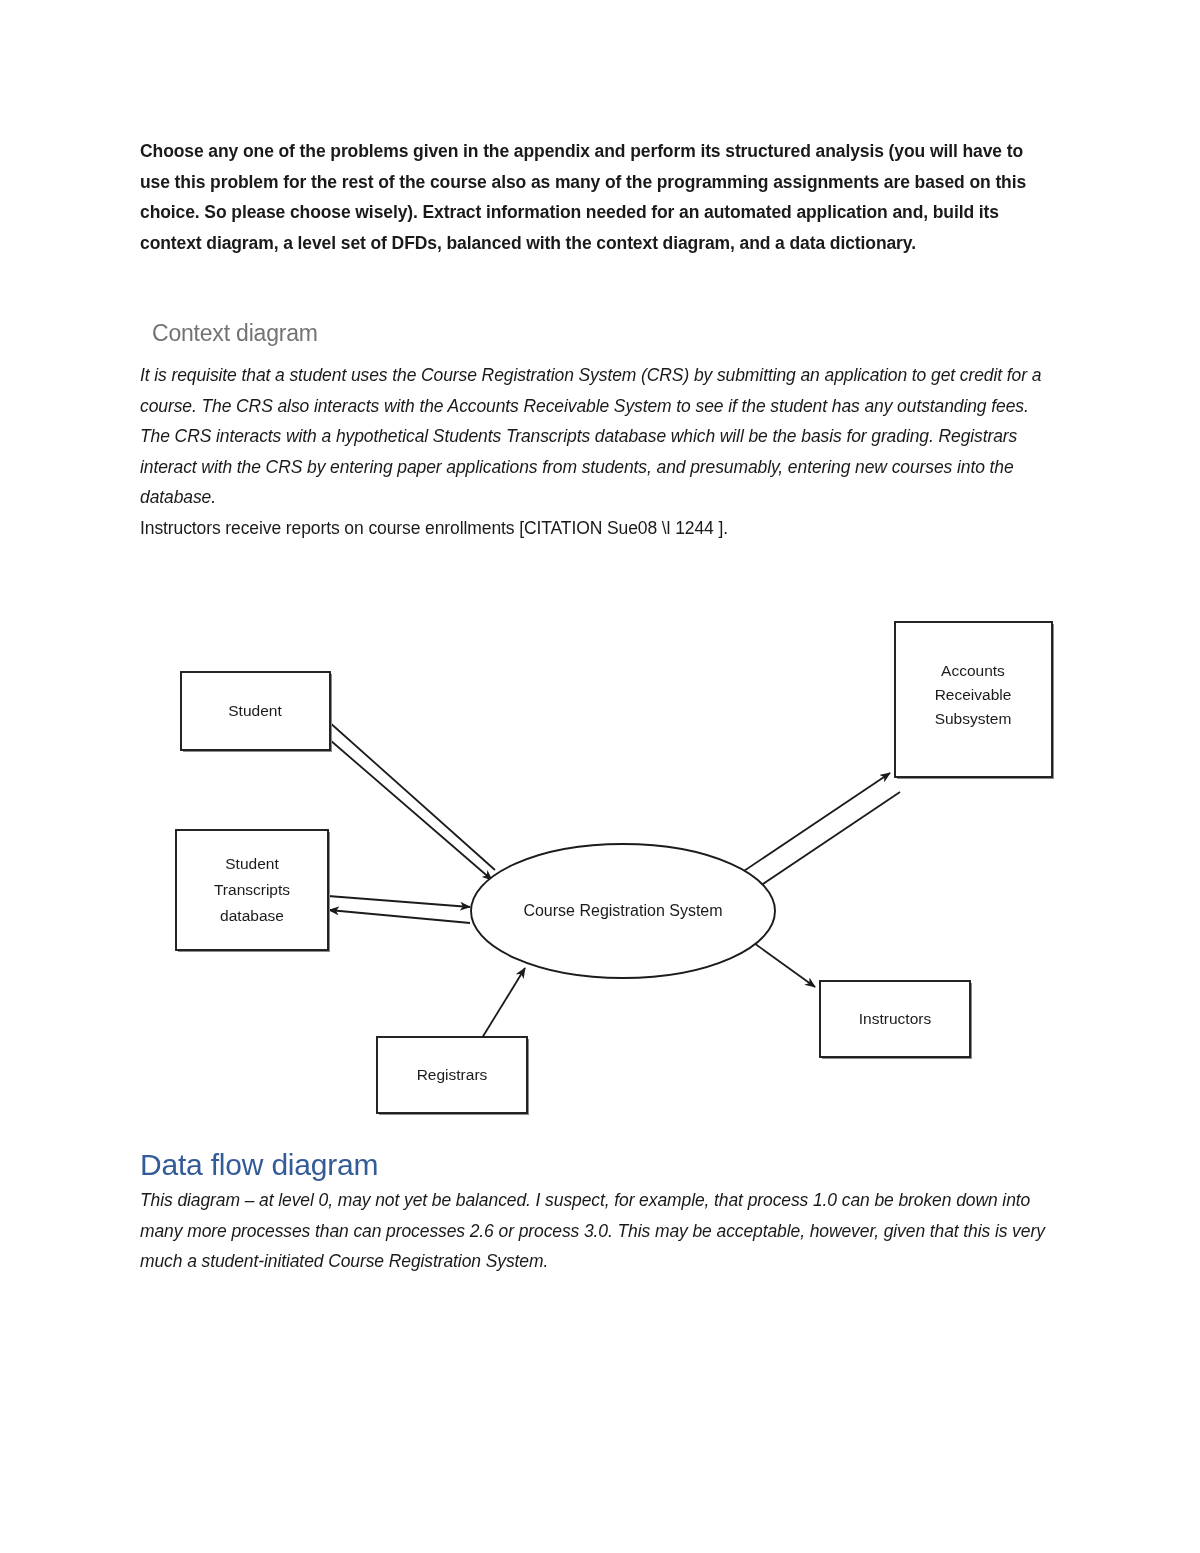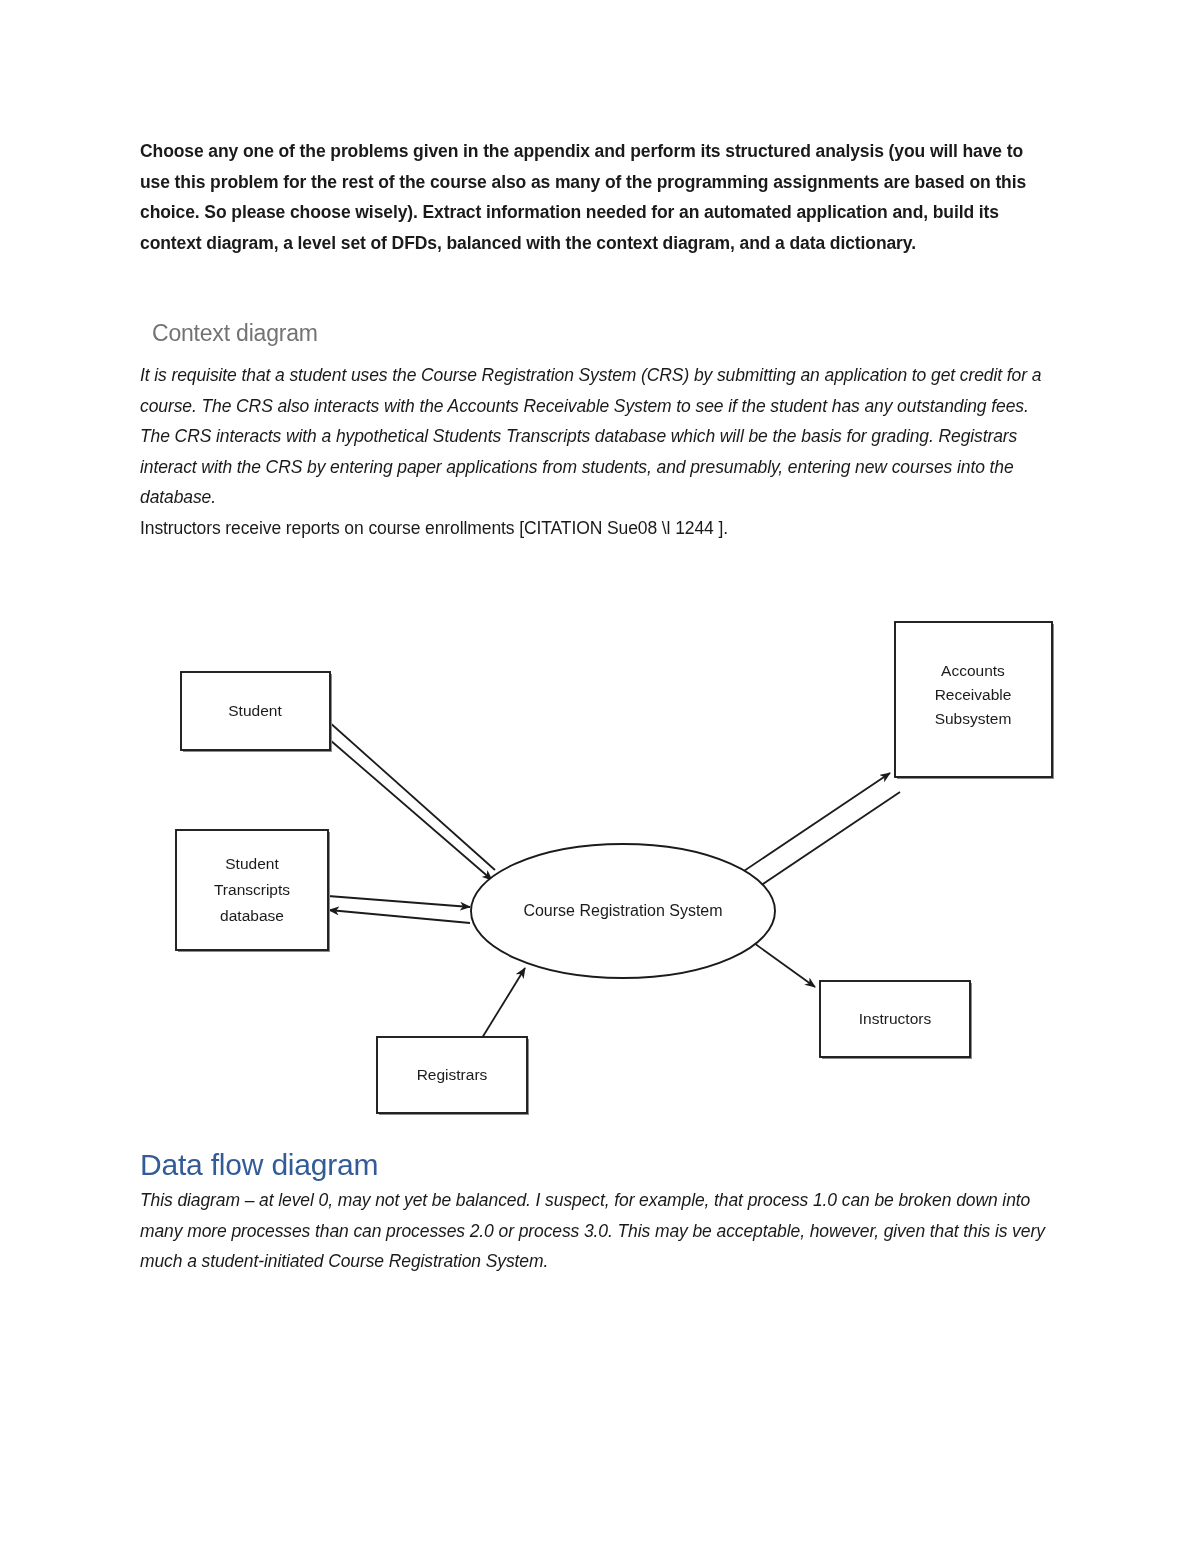--- a/index.html
+++ b/index.html
@@ -158,16 +158,16 @@
         <rect x="229" y="431" width="150" height="76" fill="#8c8c8c"></rect>
         <rect x="227" y="429" width="150" height="76" fill="#ffffff" stroke="#1b1b1b" stroke-width="1.9"></rect>
         <text class="node-text" x="302" y="472" text-anchor="middle">Registrars</text>
       </g>
 
     </svg>
   </div>
 
   <div class="content" style="top:1134px;margin-top:11px;">
     <h1 class="heading1">Data flow diagram</h1>
-    <p class="body tight">This diagram – at level 0, may not yet be balanced. I suspect, for example, that process 1.0 can be broken down into many more processes than can processes 2.0 or process 3.0. This may be acceptable, however, given that this is very much a student-initiated Course Registration System.</p>
+    <p class="body tight">This diagram – at level 0, may not yet be balanced. I suspect, for example, that process 1.0 can be broken down into many more processes than can processes 2.6 or process 3.0. This may be acceptable, however, given that this is very much a student-initiated Course Registration System.</p>
   </div>
 
 </div>
 
 </body></html>

